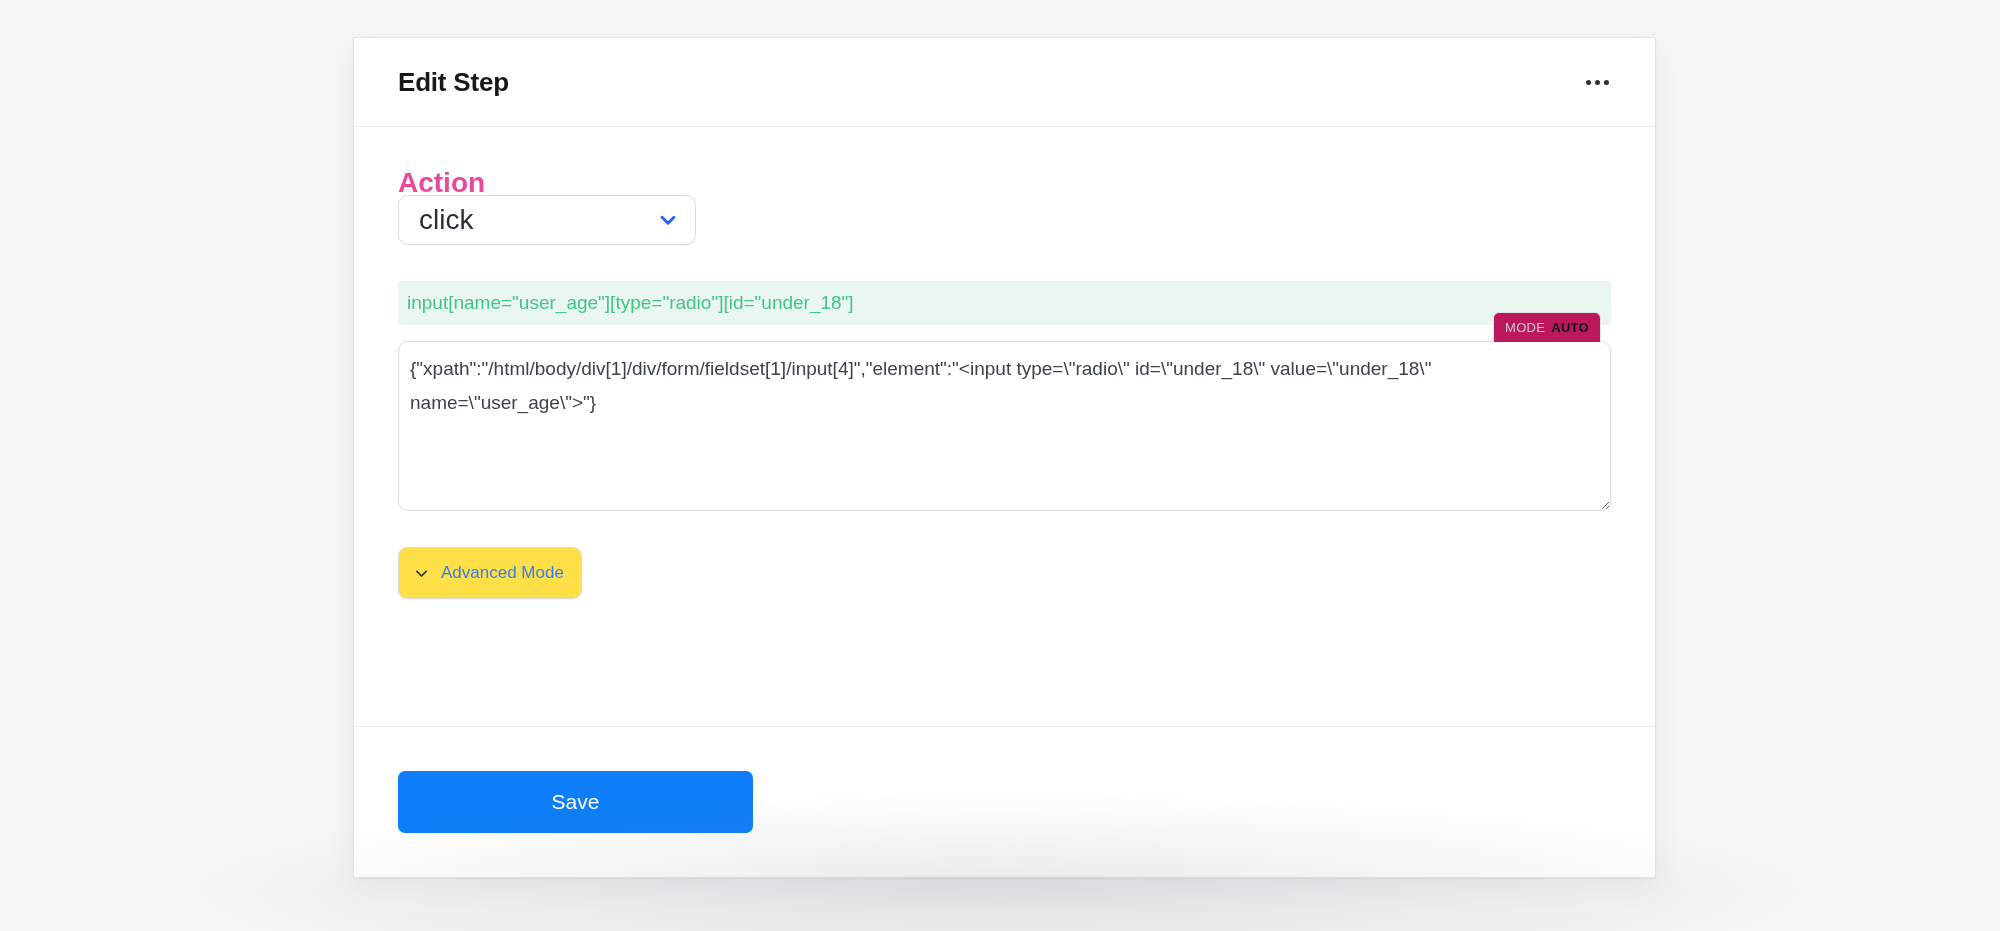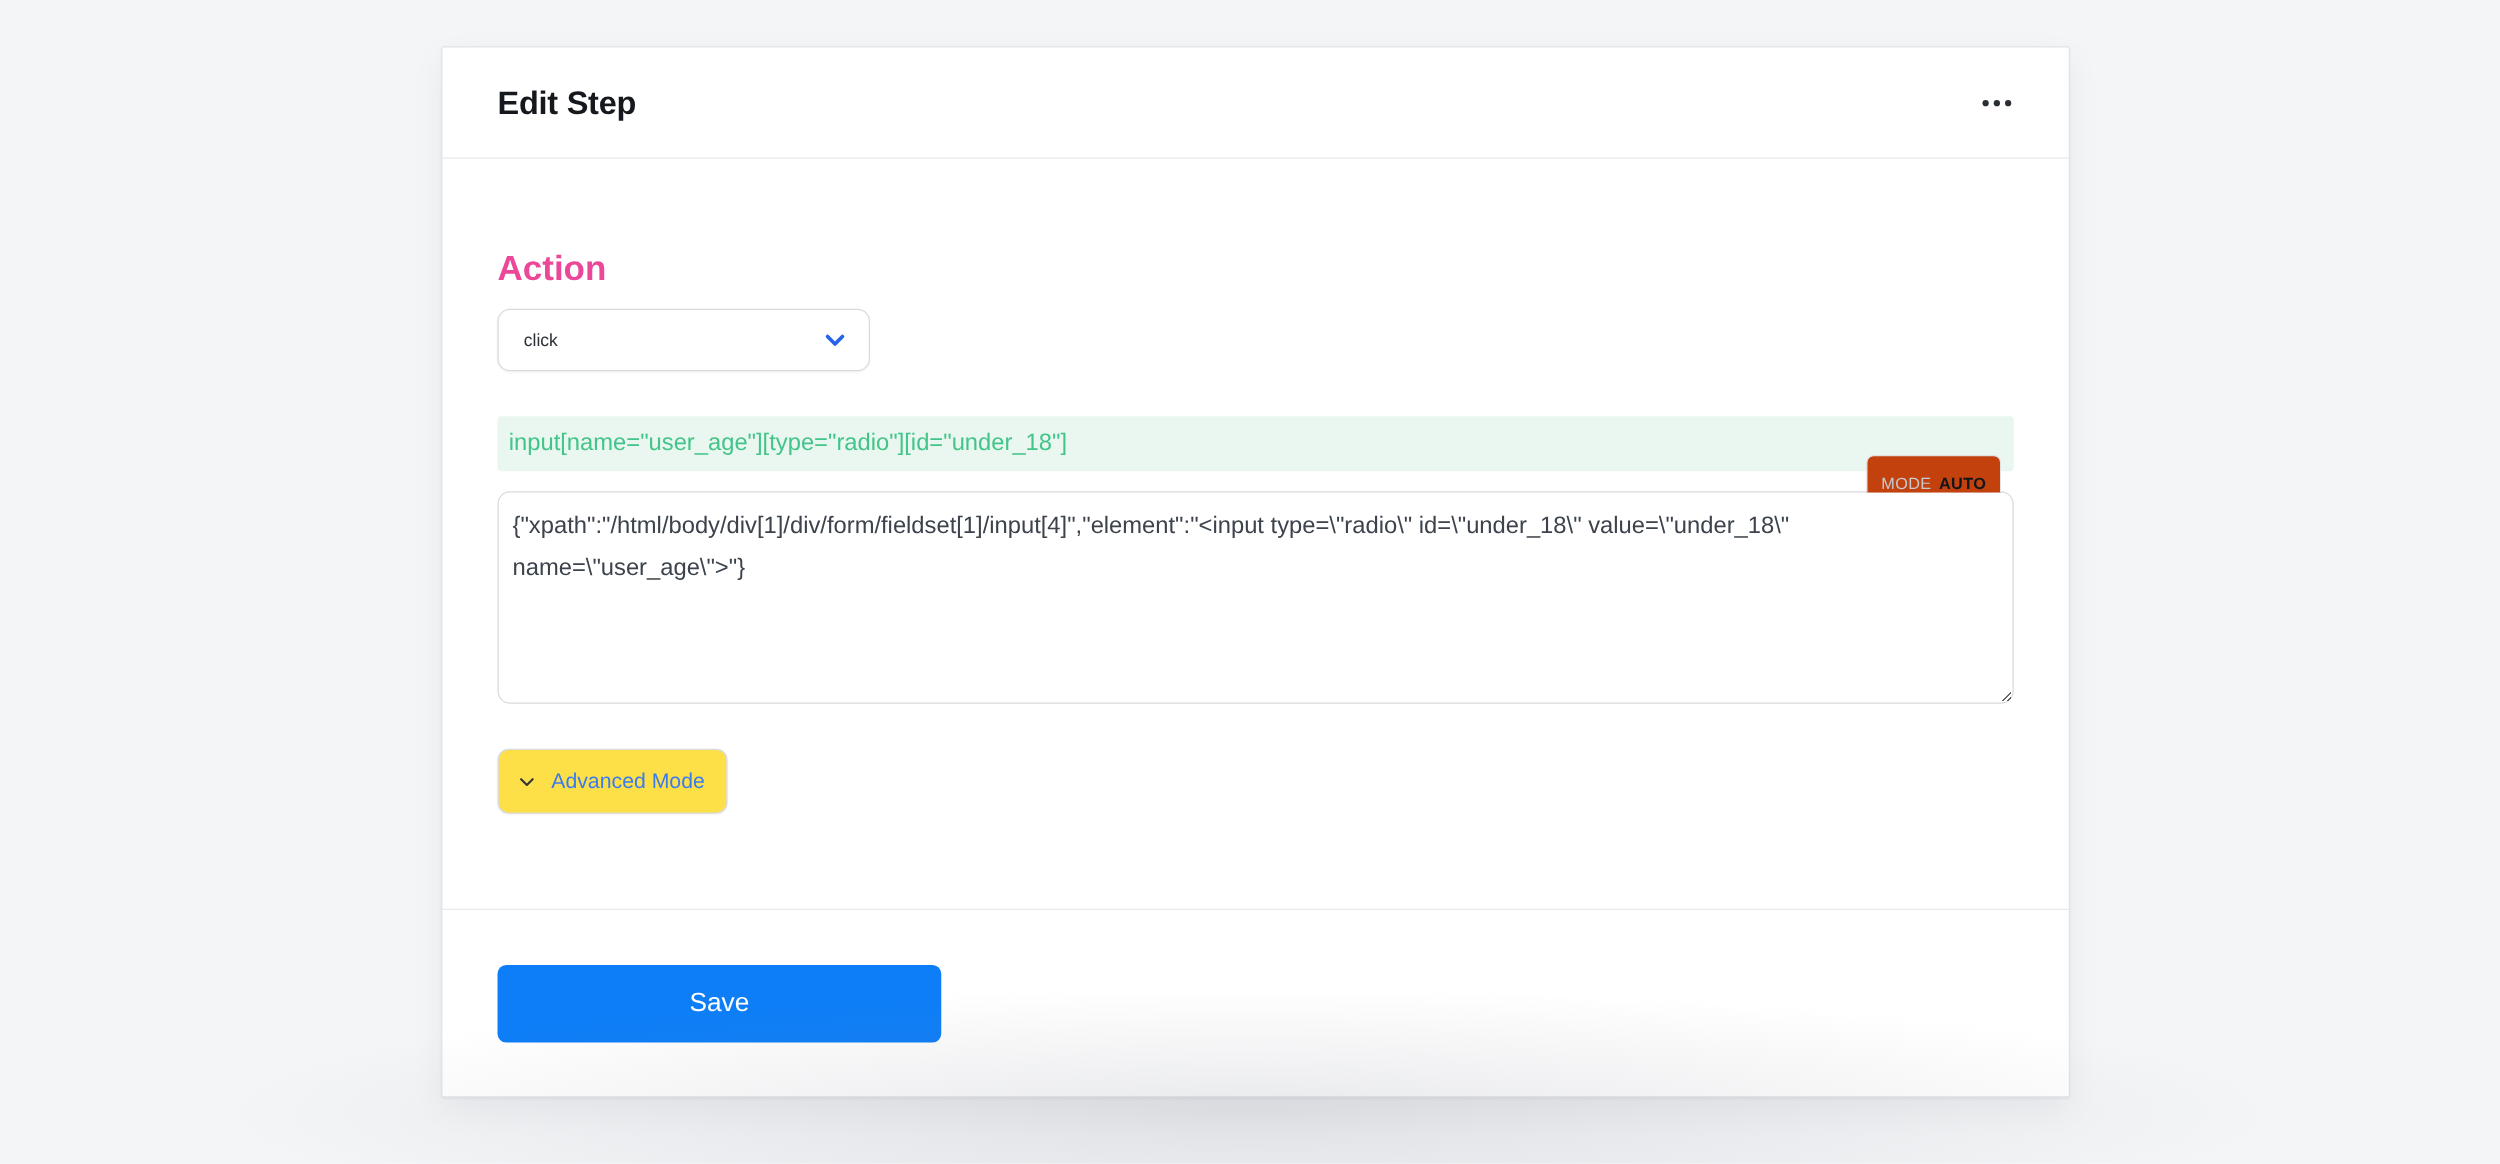--- a/index.html
+++ b/index.html
@@ -16,57 +16,57 @@
   }
   .vignette{
     position:absolute;left:50%;bottom:-70px;transform:translateX(-50%);
     width:1800px;height:220px;pointer-events:none;
     background:radial-gradient(ellipse at center,rgba(115,120,135,.16),rgba(115,120,135,0) 65%);
   }
   .card{
     position:absolute;left:353px;top:37px;width:1303px;height:841px;
     background:#fff;border:1px solid var(--card_border);border-radius:2px;
     box-shadow:0 1px 2px rgba(16,24,40,.05),0 10px 28px rgba(16,24,40,.05);
-    display:flex;flex-direction:column;gap:32px;
+    display:flex;flex-direction:column;
   }
   .card-header{
     flex:0 0 auto;height:89px;display:flex;align-items:center;
     justify-content:space-between;padding:0 44px;
     border-bottom:1px solid var(--divider);
   }
   .title{font-size:26px;font-weight:700;letter-spacing:-.2px;color:var(--text_dark);}
   .more-icon{display:flex;gap:4px;align-items:center;padding:8px 2px;cursor:pointer;}
   .more-icon i{width:5px;height:5px;border-radius:50%;background:#2a2e35;display:block;}
 
   .card-body{flex:1 1 auto;padding:44px;}
   .field-label{font-size:28px;font-weight:700;color:#ec4899;line-height:24px;}
 
   .select{
-    margin-top:20px;width:298px;height:50px;background:#fff;
+    width:298px;height:50px;background:#fff;
     border:1px solid #d8dade;border-radius:10px;cursor:pointer;
     display:flex;align-items:center;justify-content:space-between;
-    padding:0 16px 0 20px;font-size:14px;color:#2a2f36;
+    padding:0 16px 0 20px;font-size:28px;color:#2a2f36;
     box-shadow:0 1px 2px rgba(16,24,40,.04);
   }
   .chev{display:flex;align-items:center;}
   .chev svg{display:block;}
 
   .selector-bar{
     margin-top:36px;height:44px;border-radius:3px;
     background:var(--selector_bg);color:var(--selector_green);
     display:flex;align-items:center;padding:0 9px;font-size:19px;
     white-space:nowrap;overflow:hidden;
   }
 
   .helper-label{margin-top:34px;}
   .textarea-wrap{position:relative;margin-top:16px;}
   .mode-badge{
     position:absolute;top:-29px;right:10px;height:30px;z-index:2;
-    background:#c2410c;border:1px solid #e0e2e6;border-bottom:none;
-    border-radius:6px 6px 0 0;display:flex;align-items:flex-end;gap:6px;
+    background:#be185d;border:1px solid #e0e2e6;border-bottom:none;
+    border-radius:6px 6px 0 0;display:flex;align-items:center;gap:6px;
     padding:0 11px;font-size:13px;letter-spacing:.3px;cursor:pointer;
   }
   .mode-badge .mode{color:#c6cad1;font-weight:400;}
   .mode-badge .auto{color:#121519;font-weight:700;}
   textarea{
     display:block;width:100%;height:170px;background:#fff;
     border:1px solid #d8dade;border-radius:10px;padding:10px 11px;
     font-family:"Liberation Sans",sans-serif;font-size:19px;line-height:1.78;
     color:#3c434c;resize:both;outline:none;
   }

